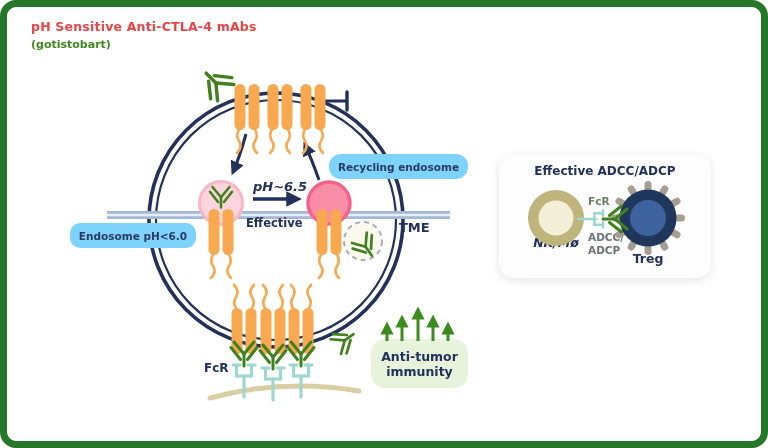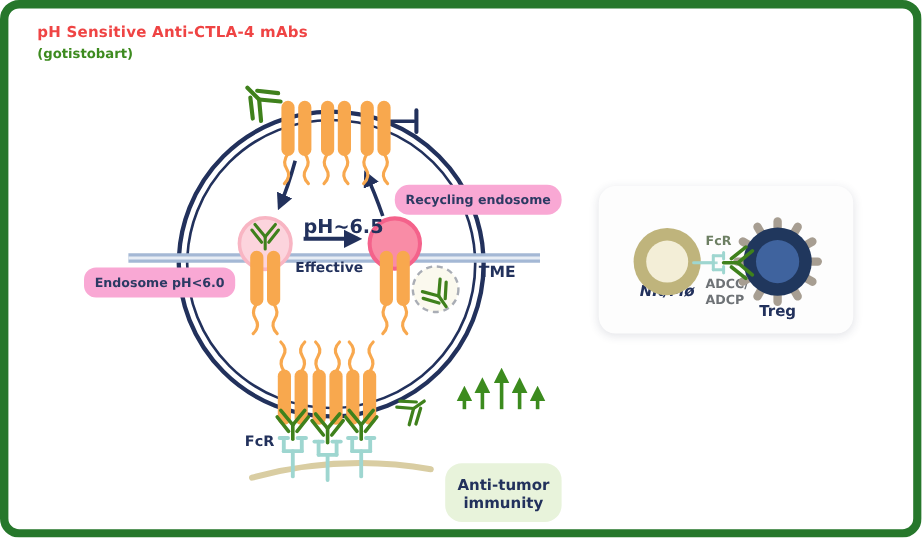--- a/index.html
+++ b/index.html
@@ -7,32 +7,32 @@
     position:relative; width:768px; height:448px; box-sizing:border-box;
     border:7px solid #26772b; border-radius:16px; background:#ffffff;
     overflow:hidden; font-family:"DejaVu Sans", sans-serif;
   }
   .abs{position:absolute;}
   svg{position:absolute; left:0; top:0; pointer-events:none;}
   .title{left:24px; top:12px; font-size:12.5px; font-weight:bold; color:#ef4444; letter-spacing:.2px;}
   .subtitle{left:24px; top:31px; font-size:11px; font-weight:bold; color:#3d8b1f;}
   .lbl{font-weight:bold; color:#22315c;}
   .pill{
-    background:#f9a8d4; border-radius:10px; color:#2c3a63; font-size:10.5px; font-weight:600;
+    background:#7dd3fc; border-radius:10px; color:#2c3a63; font-size:10.5px; font-weight:600;
     display:flex; align-items:center; justify-content:center;
   }
   .creambox{
     background:#fbf9ee; border-radius:12px; box-shadow:0 2px 5px rgba(40,50,80,.14);
     display:flex; align-items:center; justify-content:center;
     font-size:15px; font-weight:bold; color:#22315c; letter-spacing:.2px;
   }
   .greenbox{
     background:#e8f3db; border-radius:14px;
     display:flex; flex-direction:column; align-items:center; justify-content:center;
-    font-size:12.5px; font-weight:bold; color:#22315c; line-height:1.2;margin-top:47px;
+    font-size:12.5px; font-weight:bold; color:#22315c; line-height:1.2;
   }
   .panel{
     background:#fdfdfd; border-radius:14px; box-shadow:0 2px 8px rgba(40,50,80,.13);
   }
   .panel-title{left:0; top:9px; width:100%; text-align:center; font-size:12px; font-weight:bold; color:#22315c;}
   .cell-lbl{font-size:12.5px; font-weight:bold; color:#22315c; text-align:center;}
   .tiny-gray{font-size:10.5px; font-weight:600; color:#6e7276; line-height:1.25;}
   .tiny-green{font-size:10.5px; font-weight:600; color:#6d7f63;}
   .footnote{
     left:24px; top:419px; width:736px; white-space:nowrap;
@@ -79,20 +79,21 @@
   </div>
   <div class="abs pill" style="left:322px; top:147px; width:139px; height:25px; border-radius:12px;">
     <span>Recycling endosome</span>
   </div>
   <div class="abs greenbox" style="left:364px; top:332px; width:97px; height:49px;">
     <span>Anti-tumor</span>
     <span>immunity</span>
   </div>
 
   <div class="abs panel" style="left:492px; top:148px; width:212px; height:123px;">
+    <div class="abs panel-title">Effective ADCC/ADCP</div>
     <div class="abs tiny-green" style="left:89px; top:40px;">FcR</div>
     <div class="abs tiny-gray" style="left:89px; top:76px;">
       <div>ADCC/</div>
       <div>ADCP</div>
     </div>
     <div class="abs cell-lbl" style="left:27px; top:80px; width:60px;font-style:italic;">NK/Mø</div>
     <div class="abs cell-lbl" style="left:119px; top:96px; width:60px;">Treg</div>
   </div>
 
   <svg width="768" height="448" viewBox="0 0 768 448">
@@ -193,18 +194,18 @@
     <g>
       <line x1="577" y1="212" x2="591" y2="212" stroke="#a8dbd5" stroke-width="2.2"></line>
       <use href="#fcr" transform="translate(596,212) rotate(90) scale(0.78)"></use>
       <use href="#mab" transform="translate(613,212) rotate(90)"></use>
     </g>
   </svg>
 
   <div class="abs title">pH Sensitive Anti-CTLA-4 mAbs</div>
   <div class="abs subtitle">(gotistobart)</div>
 
-  <div class="abs lbl" style="left:246px; top:172px; font-size:16px;">pH~6.5</div>
+  <div class="abs lbl" style="left:246px; top:172px; font-size:13px;font-style:italic;">pH~6.5</div>
   <div class="abs lbl" style="left:239px; top:209px; font-size:11.5px;">Effective</div>
   <div class="abs lbl" style="left:392px; top:213px; font-size:13px;">TME</div>
   <div class="abs lbl" style="left:197px; top:354px; font-size:12px;">FcR</div>
 
 </div>
 
 </body></html>

